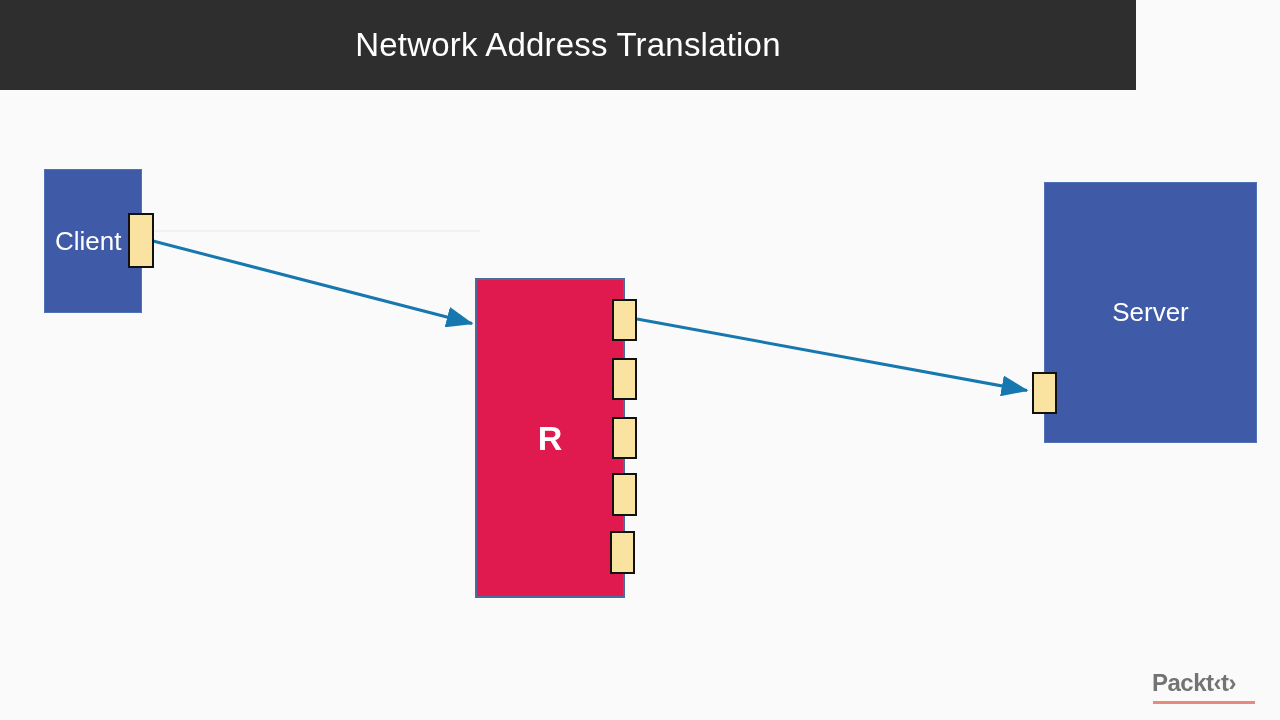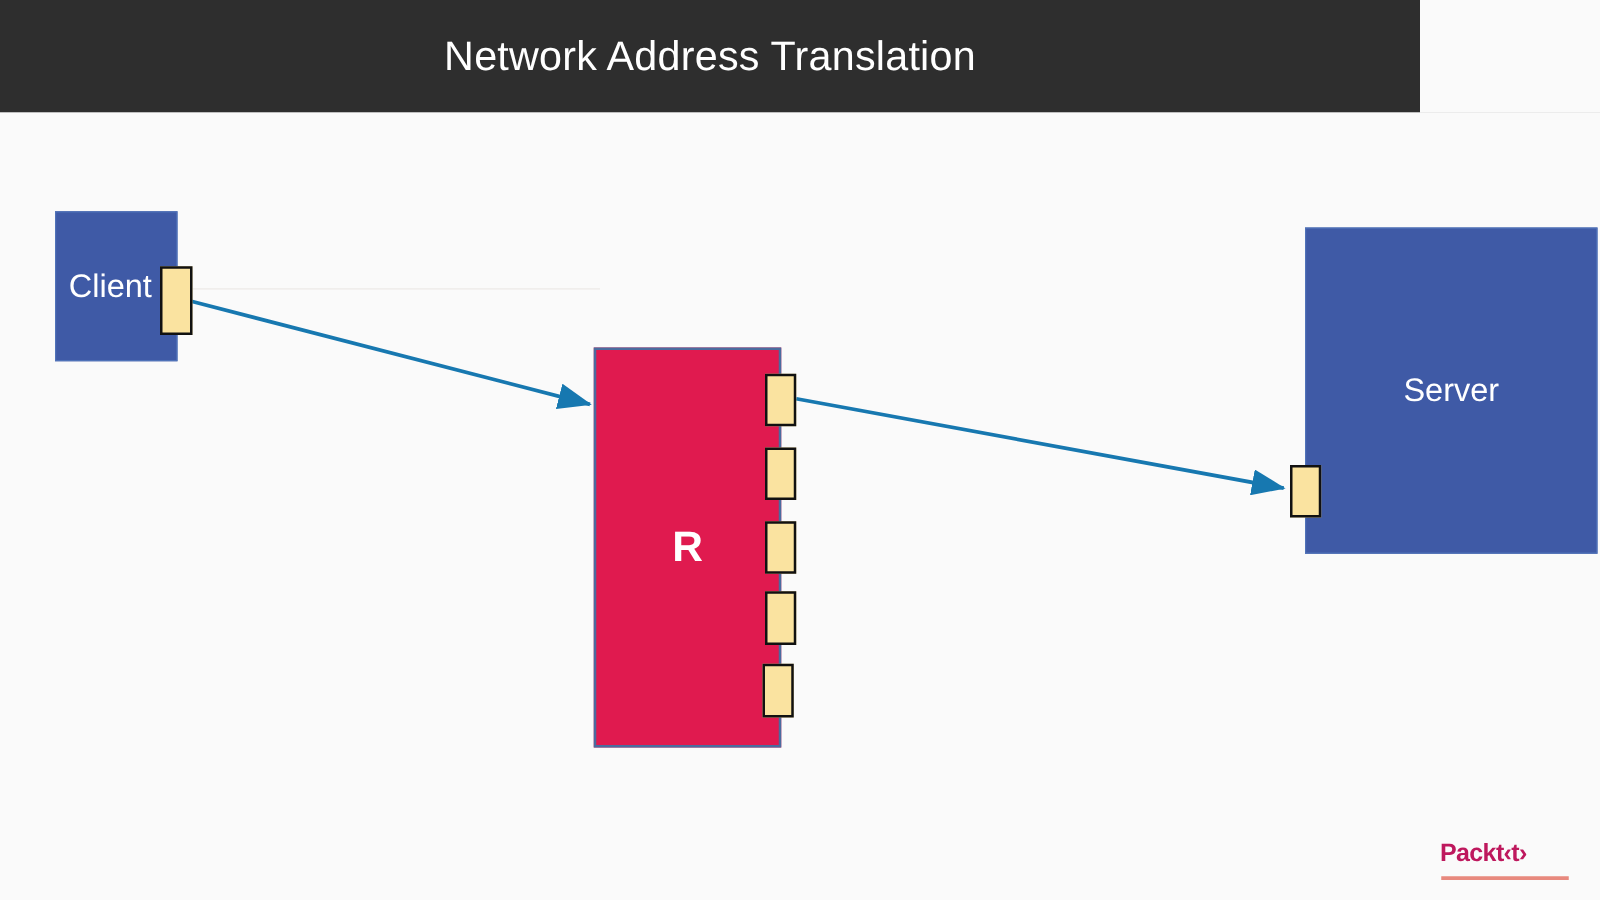--- a/index.html
+++ b/index.html
@@ -65,35 +65,35 @@
     font-size: 26px;
     font-weight: 400;
     font-family: "Liberation Sans", sans-serif;
     white-space: nowrap;
   }
 
   #node-client {
     left: 44px;
     top: 169px;
     width: 98px;
-    height: 120px;
+    height: 144px;
     background: #3f5aa6;
     border: 1px solid #4f72b8;
   }
   #node-client .node-label {
     position: absolute;
     left: 10px;
     top: 50%;
     transform: translateY(-50%);
   }
 
   #node-server {
     left: 1044px;
     top: 182px;
-    width: 234px;
+    width: 213px;
     height: 261px;
     background: #3f5aa6;
     border: 1px solid #4f72b8;
   }
 
   #node-router {
     left: 475px;
     top: 278px;
     width: 150px;
     height: 320px;
@@ -124,22 +124,22 @@
 
   
   #packt-logo {
     position: absolute;
     left: 1152px;
     top: 668px;
     width: 104px;
     height: 40px;
   }
   #packt-wordmark {
-    color: #be185d;
-    font-size: 20px;
+    color: #737373;
+    font-size: 24px;
     font-weight: 600;
     letter-spacing: -0.5px;
     font-family: "Liberation Sans", sans-serif;
     line-height: 30px;
   }
   #packt-underline {
     position: absolute;
     left: 1px;
     top: 33px;
     width: 102px;

